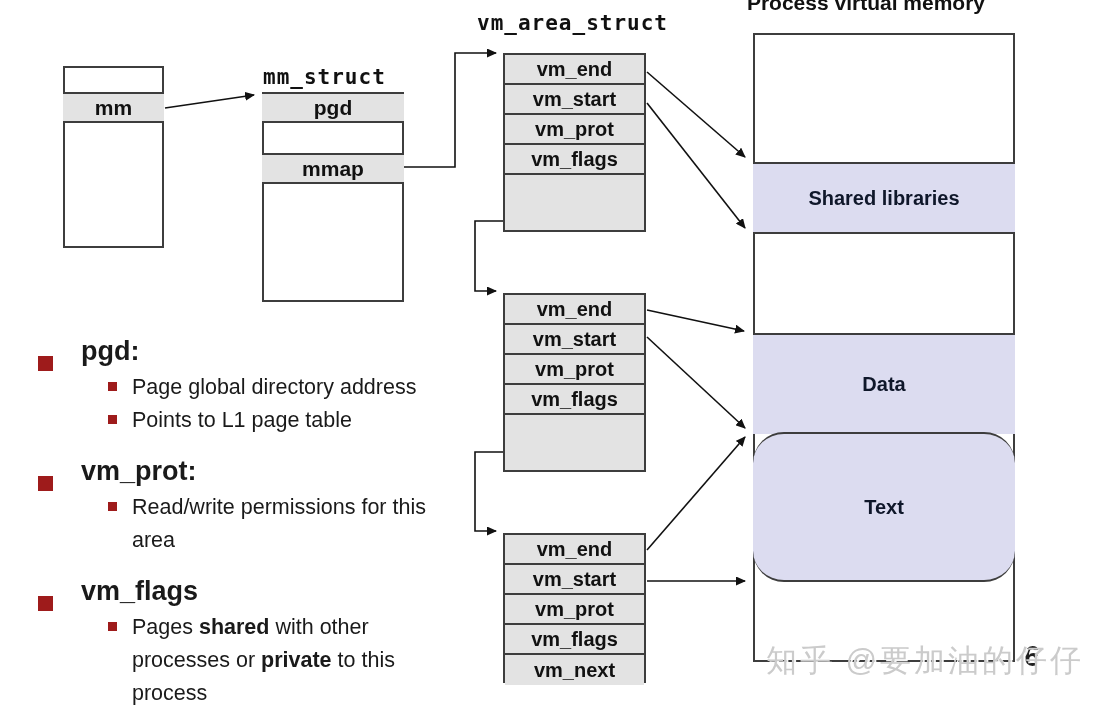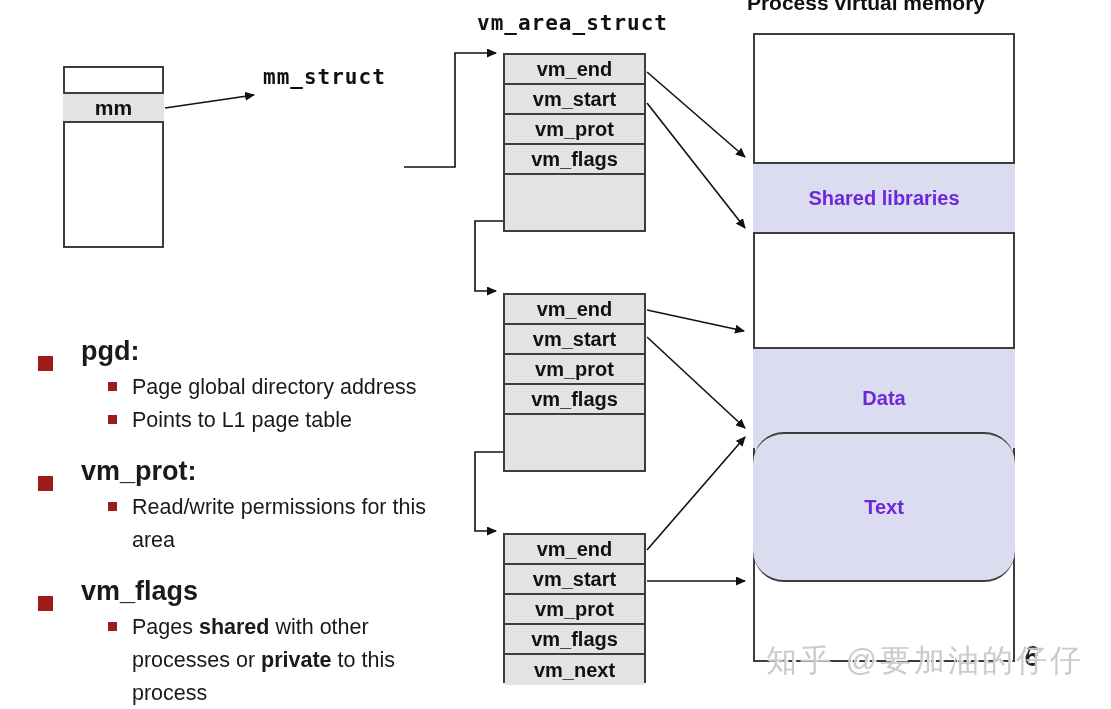--- a/index.html
+++ b/index.html
@@ -36,21 +36,21 @@
     display:flex;align-items:center;justify-content:center;
     font-weight:bold;font-size:21px;color:#111;
   }
 
   .region{
     position:absolute;left:-2px;right:-2px;
     background:var(--region-lavender);
     border-top:2px solid var(--border-dark);border-bottom:2px solid var(--border-dark);
     box-sizing:border-box;
     display:flex;align-items:center;justify-content:center;
-    font-weight:bold;font-size:20px;color:#6d28d9;
+    font-weight:bold;font-size:20px;color:#0f172a;
   }
 
   .pvm-title{
     position:absolute;left:716px;top:-9px;width:300px;text-align:center;
     font-weight:bold;font-size:21px;color:#111;white-space:nowrap;
   }
 
   #arrows{position:absolute;left:0;top:0;width:1111px;height:709px;pointer-events:none;}
 
   
@@ -81,20 +81,24 @@
 
 <div id="canvas">
 
   <div class="struct-label" style="left:263px;top:65px;">mm_struct</div>
   <div class="struct-label" style="left:477px;top:11px;">vm_area_struct</div>
 
   <div class="box" style="left:63px;top:66px;width:101px;height:182px;">
     <div class="row-abs" style="top:24px;">mm</div>
   </div>
 
+  <div class="box" style="left:262px;top:92px;width:142px;height:210px;">
+    <div class="row-abs" style="top:-2px;">pgd</div>
+    <div class="row-abs" style="top:59px;">mmap</div>
+  </div>
 
   <div class="box box-gray" style="left:503px;top:53px;width:143px;height:179px;">
     <div class="vrow">vm_end</div>
     <div class="vrow">vm_start</div>
     <div class="vrow">vm_prot</div>
     <div class="vrow">vm_flags</div>
   </div>
 
   <div class="box box-gray" style="left:503px;top:293px;width:143px;height:179px;">
     <div class="vrow">vm_end</div>
@@ -107,21 +111,21 @@
     <div class="vrow">vm_end</div>
     <div class="vrow">vm_start</div>
     <div class="vrow">vm_prot</div>
     <div class="vrow">vm_flags</div>
     <div class="vrow" style="border-bottom:none;">vm_next</div>
   </div>
 
   <div class="pvm-title">Process virtual memory</div>
   <div class="box" style="left:753px;top:33px;width:262px;height:629px;">
     <div class="region" style="top:127px;height:72px;">Shared libraries</div>
-    <div class="region" style="top:312px;height:101px;border-bottom:none;">Data</div>
+    <div class="region" style="top:298px;height:101px;border-bottom:none;">Data</div>
     <div class="region" style="top:397px;height:150px;border-radius:31px;">Text</div>
   </div>
 
   <div id="bullets">
       <div class="b-group">
         <div class="b-head">
           <span class="sq"></span>
           <span class="txt">pgd:</span>
         </div>
         <div class="b-sub">

